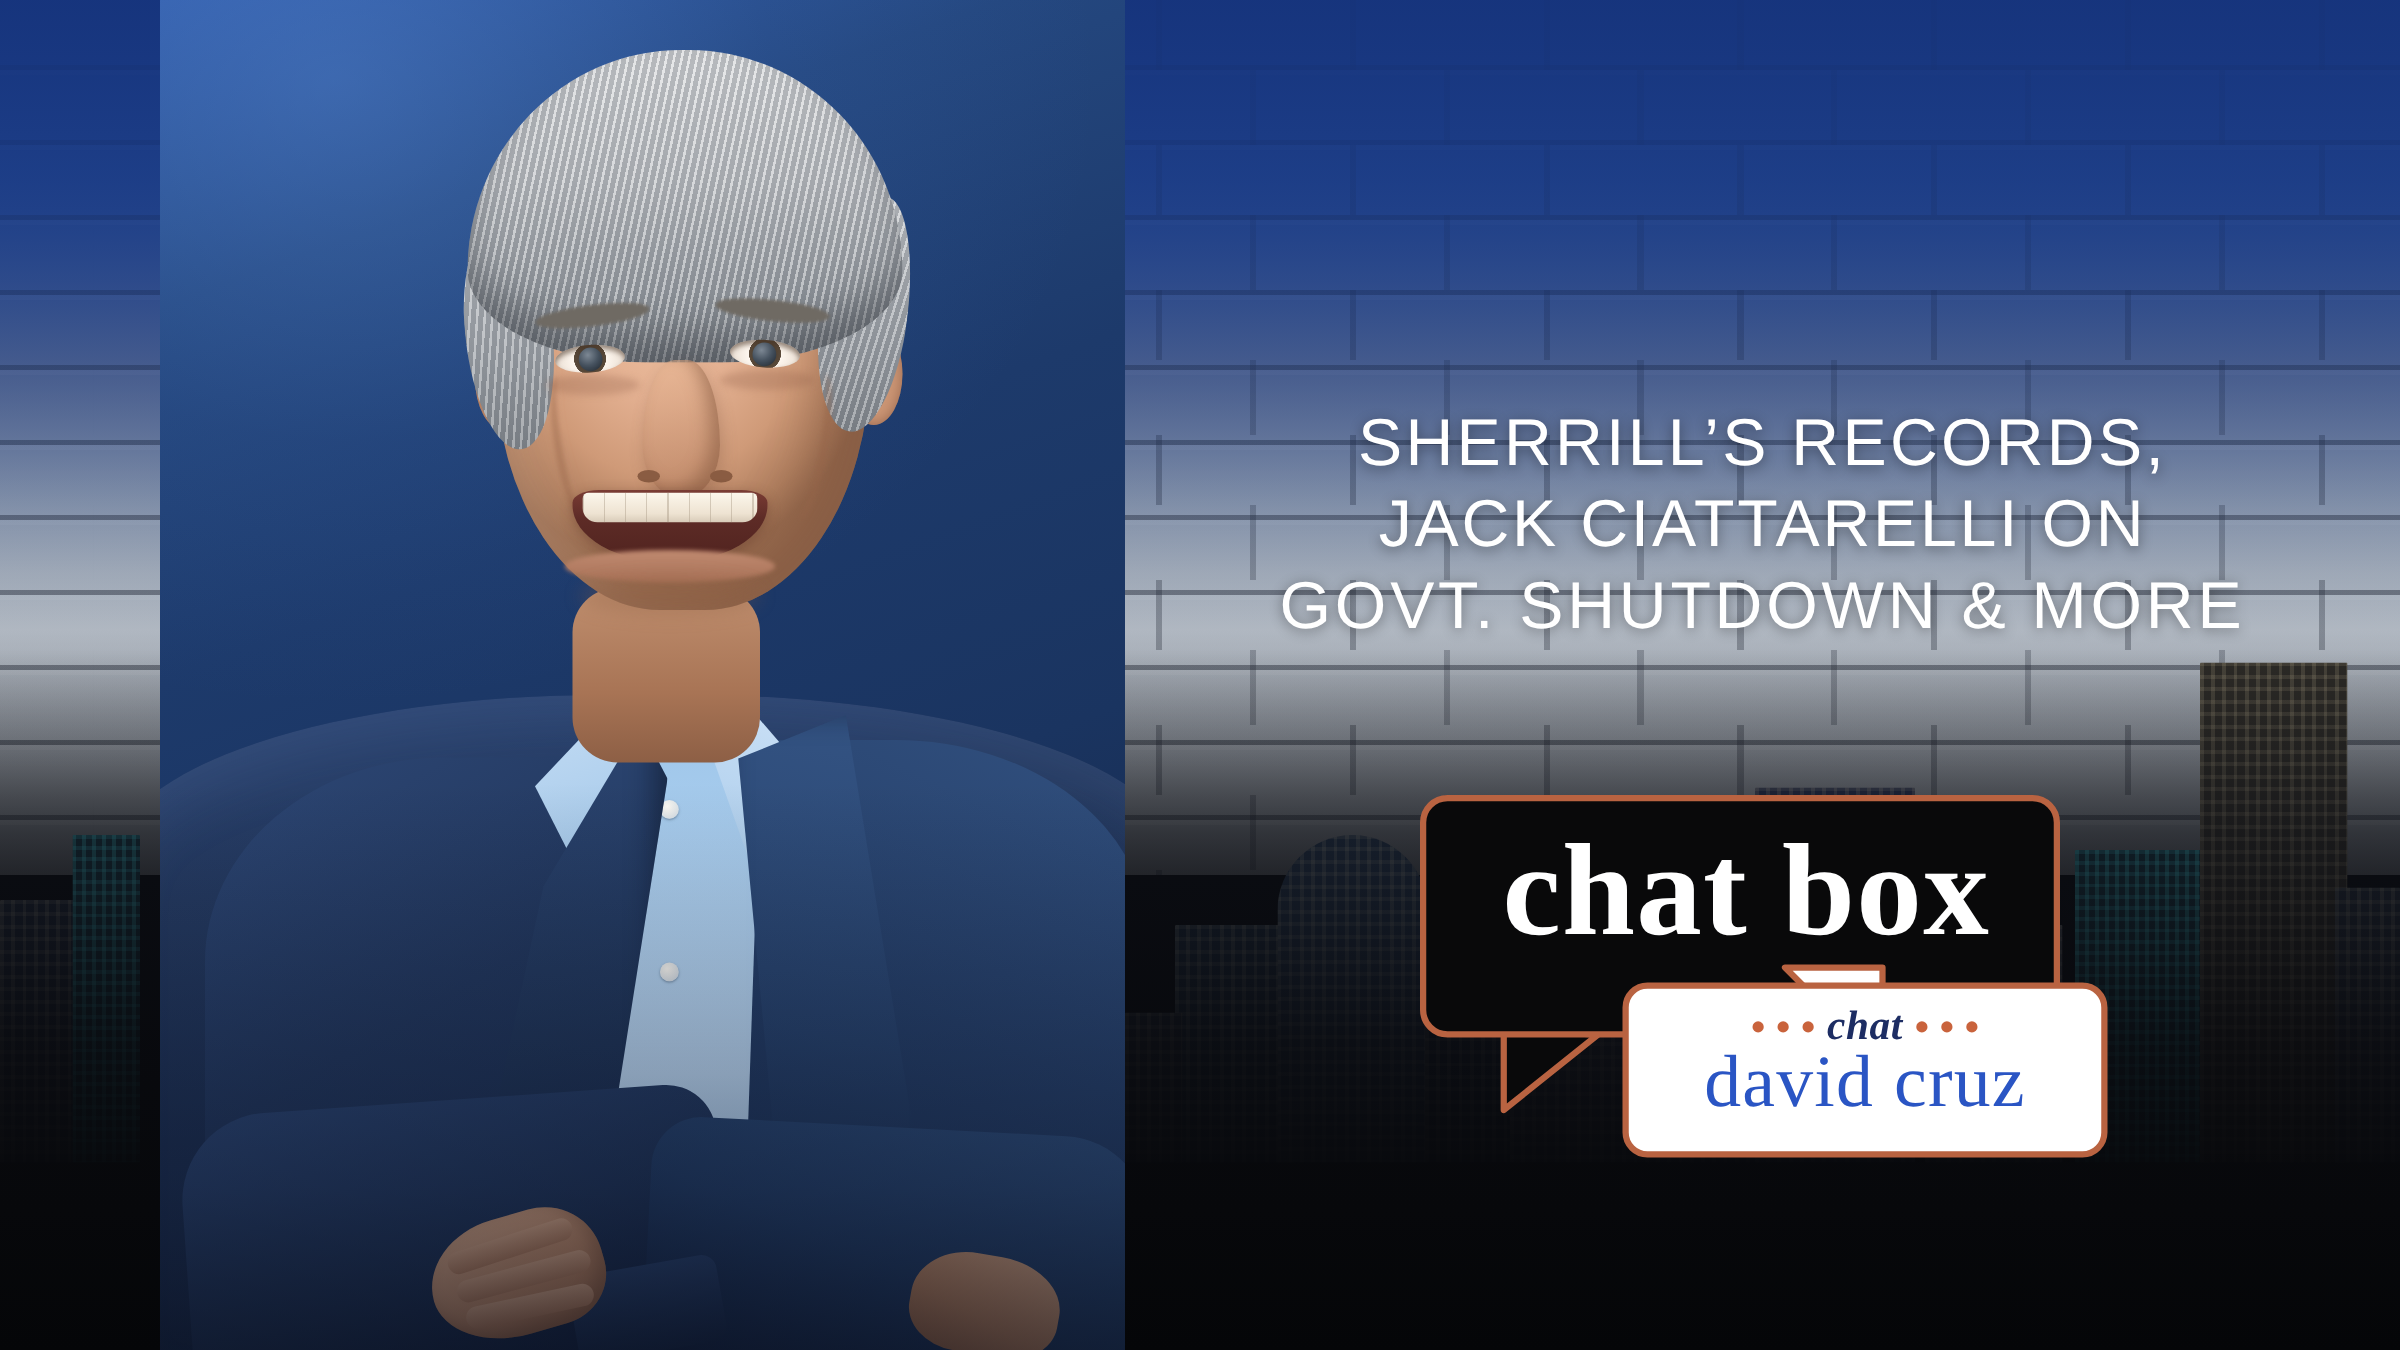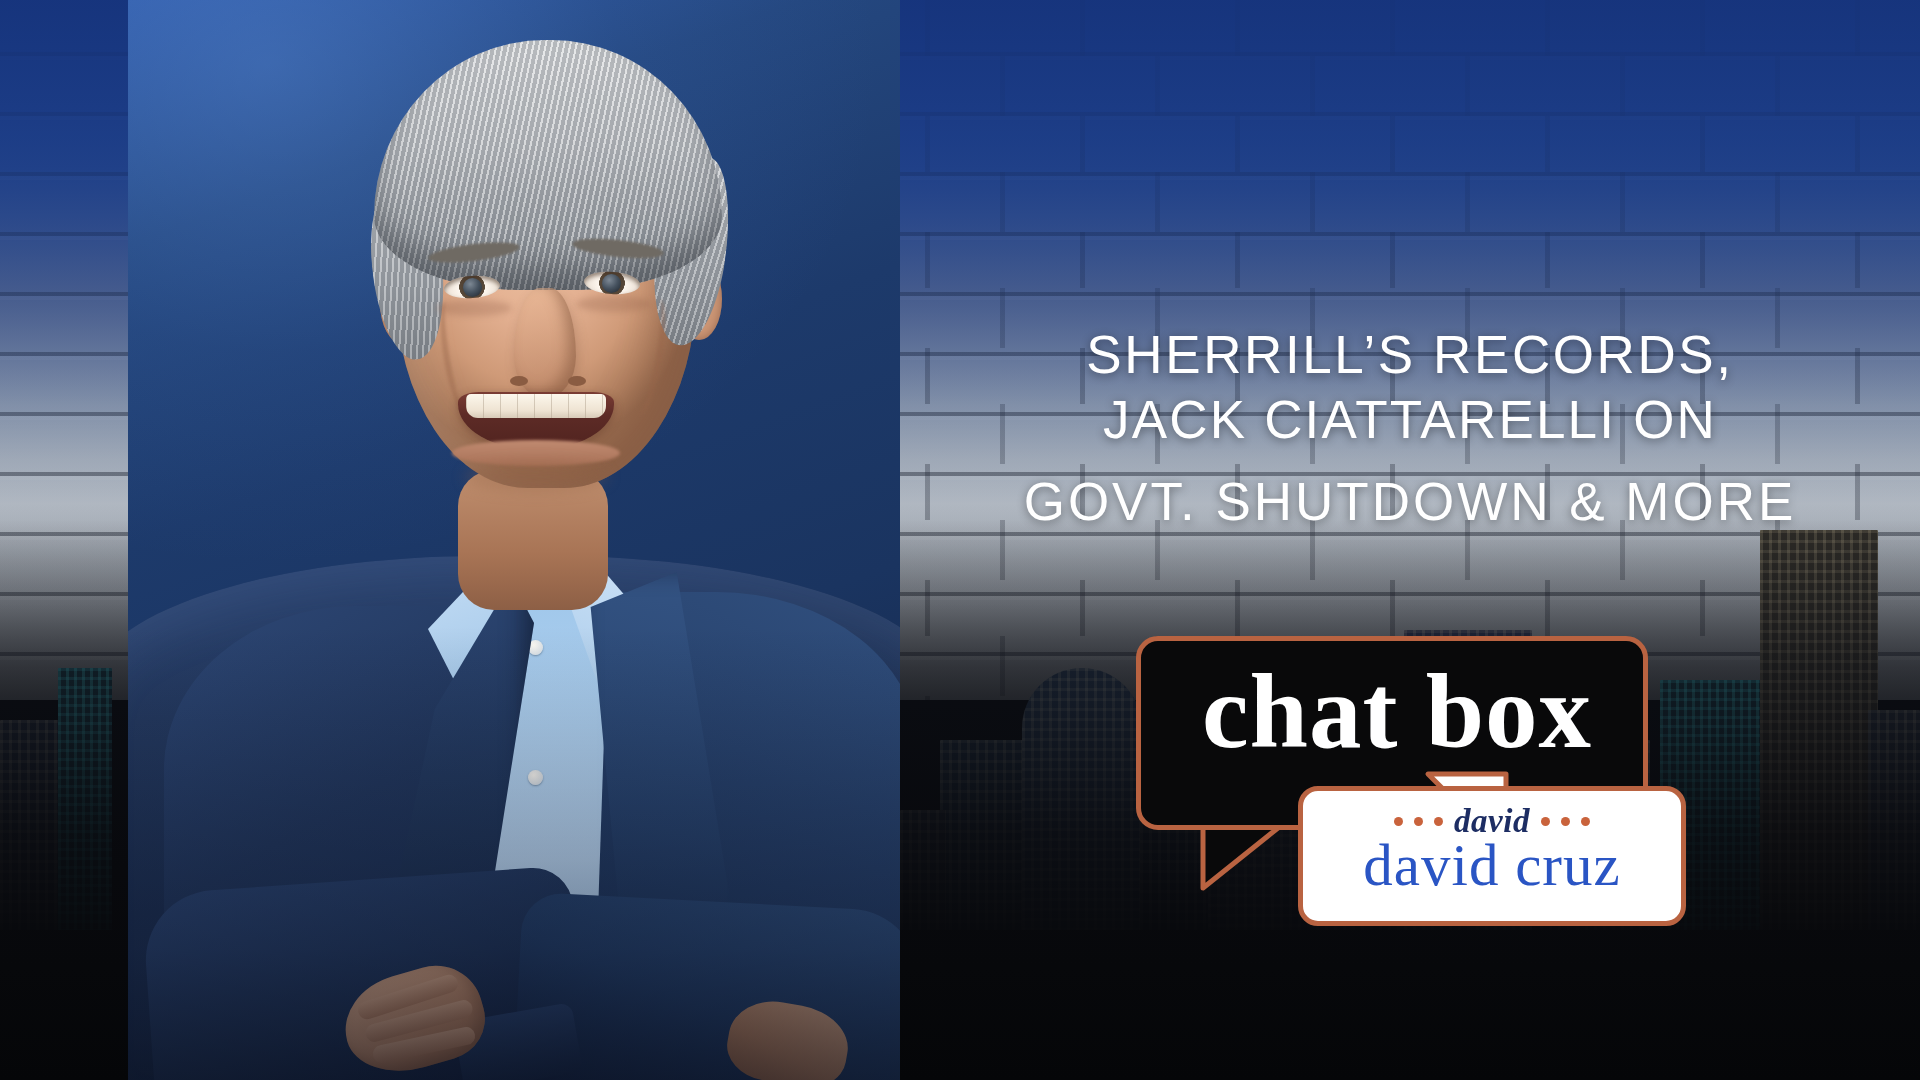--- a/index.html
+++ b/index.html
@@ -208,21 +208,21 @@
     position:absolute;left:900px;top:322px;width:1020px;
     text-align:center;color:#ffffff;
     font-family:"Liberation Sans",sans-serif;
     font-weight:300;font-size:53px;line-height:1.23;
     letter-spacing:2.2px;
     text-shadow:0 2px 10px rgba(0,0,0,.42);
     white-space:nowrap;
   }
   .title .ln{display:block;}
   .title .ln2{letter-spacing:2.6px;}
-  .title .ln3{letter-spacing:3.0px;margin-top:17px;}
+  .title .ln3{letter-spacing:3.0px;}
 
   
   .logo{position:absolute;left:1136px;top:636px;width:560px;height:330px;}
 
   .bubble-main{
     position:absolute;left:0;top:0;width:512px;height:194px;
     background:#09090a;border:5px solid #b96341;border-radius:22px;
     box-sizing:border-box;
   }
   .bubble-main-tail{
@@ -366,21 +366,21 @@
       </svg>
     </div>
 
     <div class="bubble-sub">
       <div class="with-row">
         <span class="dots">
           <span class="dot"></span>
           <span class="dot"></span>
           <span class="dot"></span>
         </span>
-        <span class="with-word">david</span>
+        <span class="with-word">chat</span>
         <span class="dots">
           <span class="dot"></span>
           <span class="dot"></span>
           <span class="dot"></span>
         </span>
       </div>
       <div class="cruz-name">david cruz</div>
     </div>
 
   </div>

